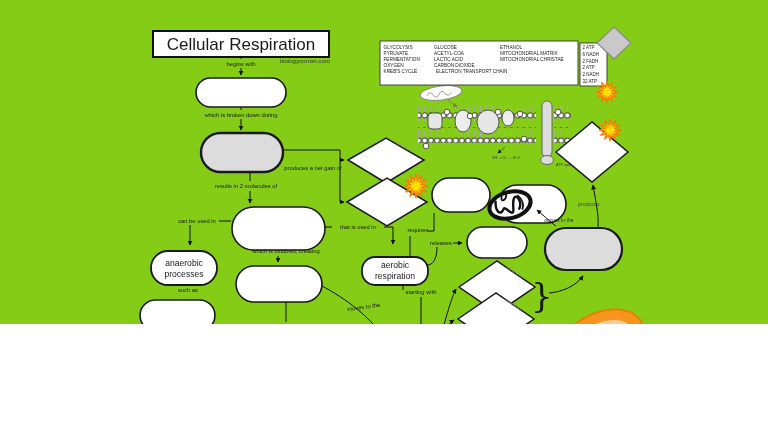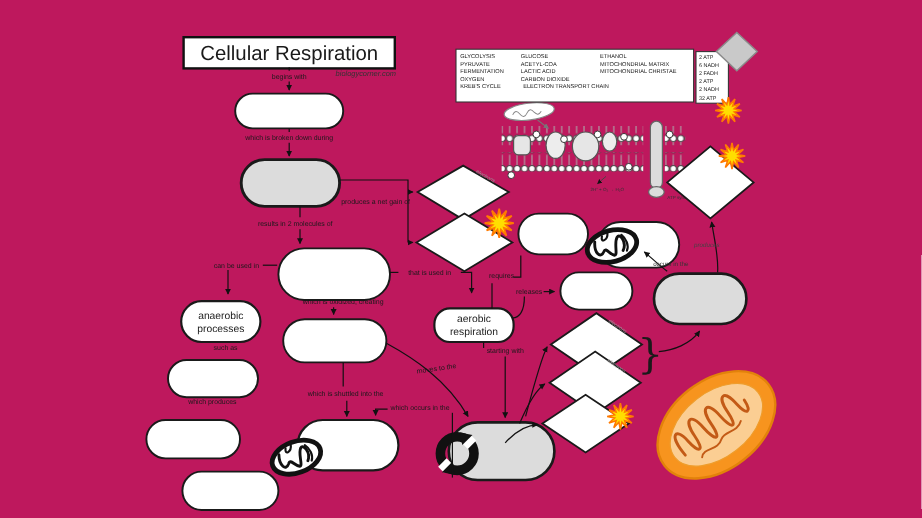--- a/index.html
+++ b/index.html
@@ -1,16 +1,16 @@
 <!DOCTYPE html>
 <html><head>
 <meta charset="utf-8">
 <style>
   html,body{margin:0;padding:0;background:#ffffff;}
-  .stage{position:relative;width:768px;height:432px;background:#be185d;overflow:hidden;
+  .stage{position:relative;width:768px;height:324px;background:#84cc16;overflow:hidden;
          font-family:"Liberation Sans",sans-serif;}
   svg{position:absolute;left:0;top:0;}
   svg text{font-family:"Liberation Sans",sans-serif;fill:#1a1a1a;}
   .lbl{font-size:5.8px;}
   .tiny{font-size:4.7px;}
   .tally{font-size:4.5px;}
   .node{font-size:8.6px;}
   .credit{font-size:6.2px;font-style:italic;fill:#333;}
   .title{font-size:17px;}
   .ghost{font-size:4.3px;fill:#9a9a9a;font-style:italic;}

